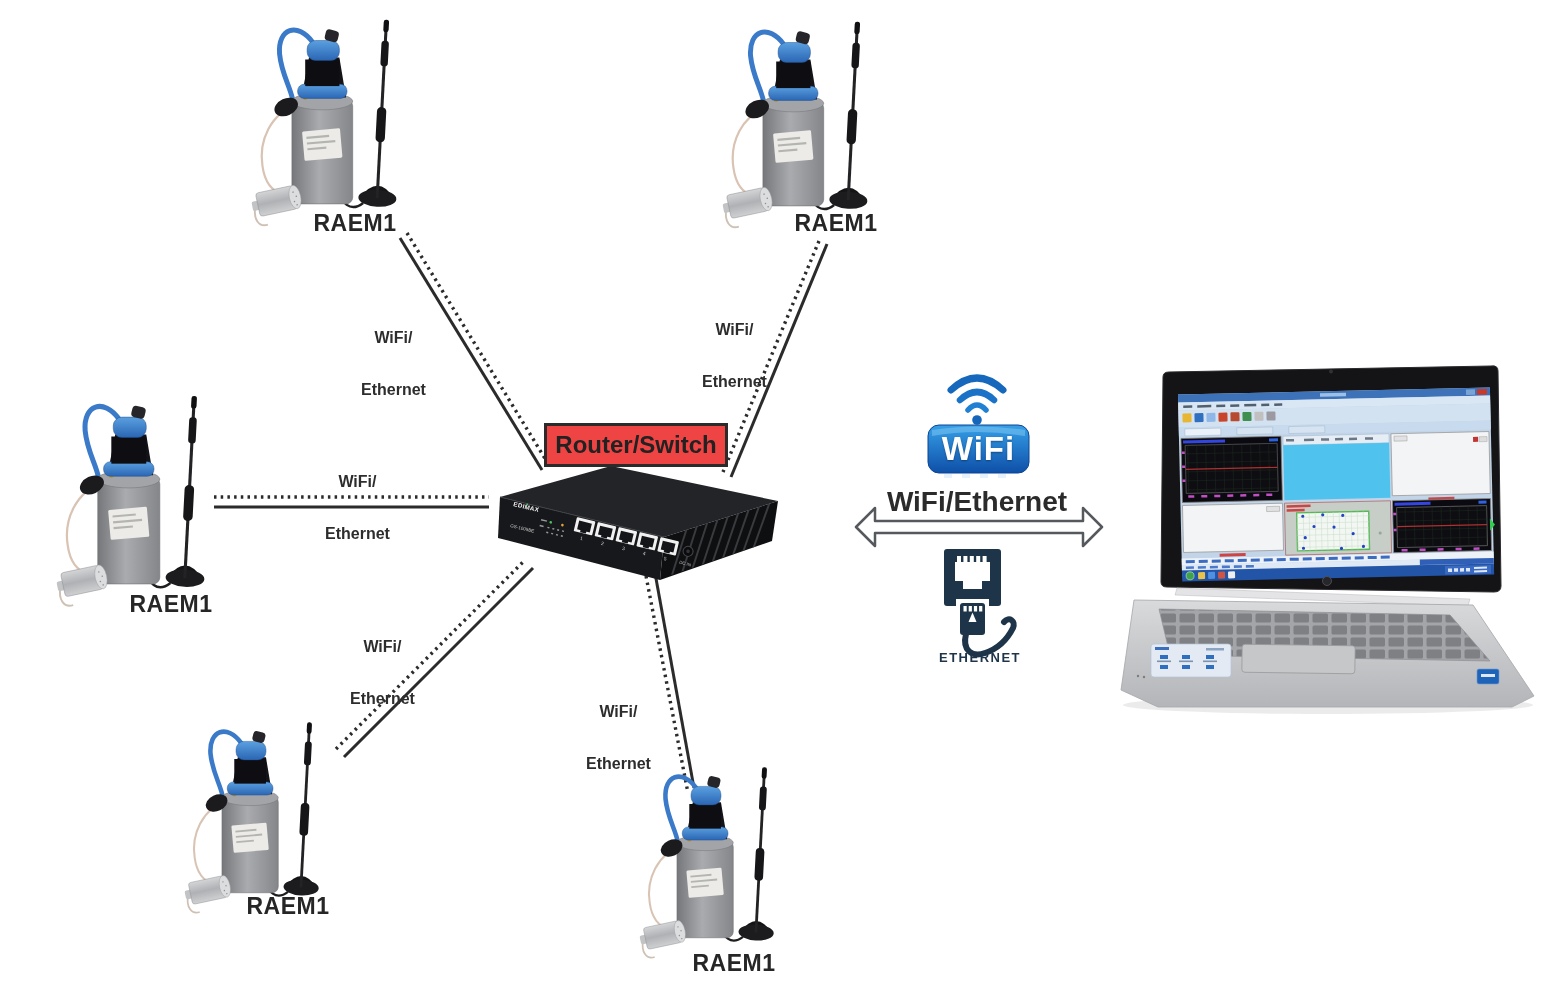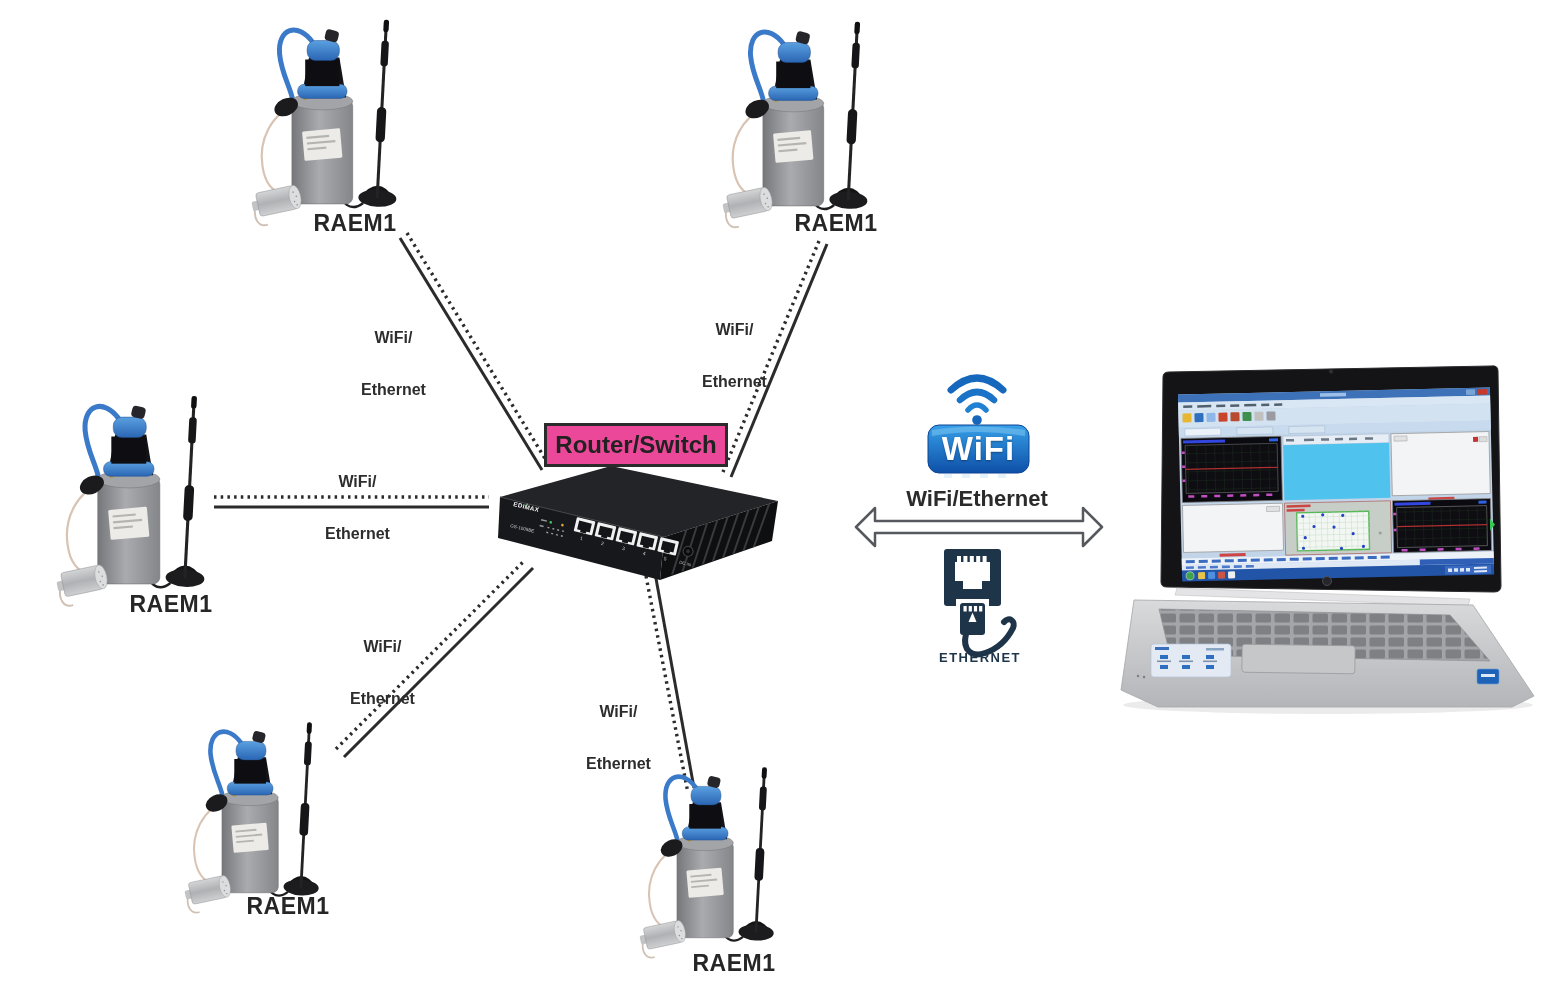--- a/index.html
+++ b/index.html
@@ -6,24 +6,24 @@
   #canvas{
     position:relative;width:1551px;height:1003px;background:#ffffff;overflow:hidden;
     font-family:"Liberation Sans",sans-serif;
   }
   svg{position:absolute;left:0;top:0;}
   .label{position:absolute;font-weight:bold;color:#262626;white-space:pre;}
   .raem-label{font-size:23px;transform:translateX(-50%);letter-spacing:.5px;}
   .conn-label{font-size:16px;line-height:26px;text-align:center;transform:translateX(-50%);color:#2d2d2d;}
   .hub-box{
     position:absolute;left:544px;top:423px;width:178px;height:38px;
-    background:#ec4899;border:3px solid #2b2b2b;display:flex;align-items:center;justify-content:center;
+    background:#ef4444;border:3px solid #2b2b2b;display:flex;align-items:center;justify-content:center;
     font-weight:bold;font-size:24px;color:#222;
   }
-  .backbone-label{font-size:22px;transform:translateX(-50%);color:#2b2b2b;}
+  .backbone-label{font-size:28px;transform:translateX(-50%);color:#2b2b2b;}
   .ethernet-caption{font-size:13px;letter-spacing:1.5px;color:#1e3449;transform:translateX(-50%);}
   .wifi-text{
     position:absolute;left:928px;top:424px;width:101px;height:49px;
     display:flex;align-items:center;justify-content:center;
     color:#ffffff;font-weight:bold;font-size:33px;text-shadow:0 1px 2px rgba(0,0,0,.35);
     letter-spacing:1px;
   }
   .software-caption{font-size:27px;transform:translateX(-50%);color:#222;}
 </style>
 </head>

